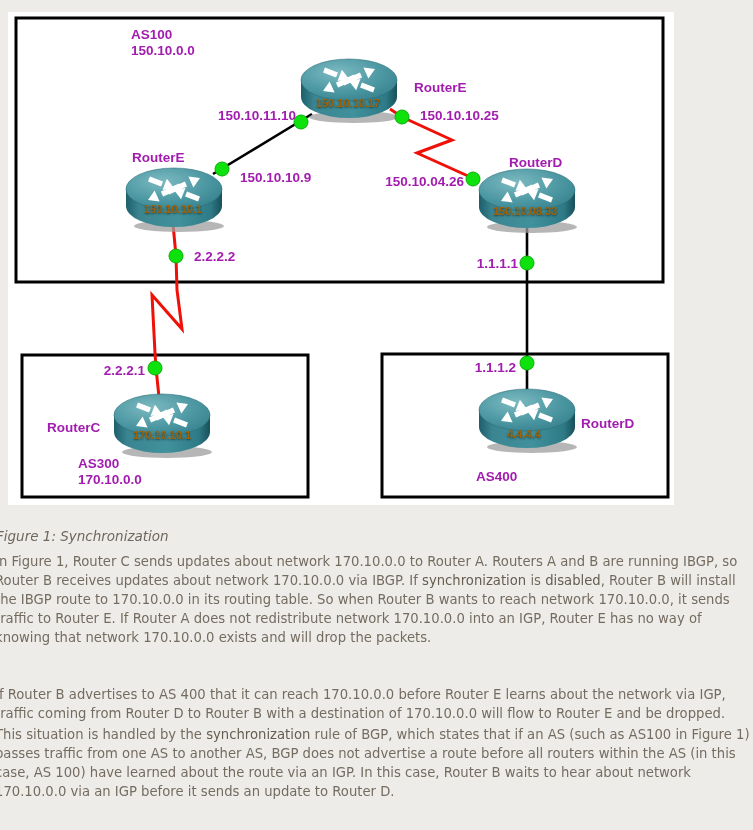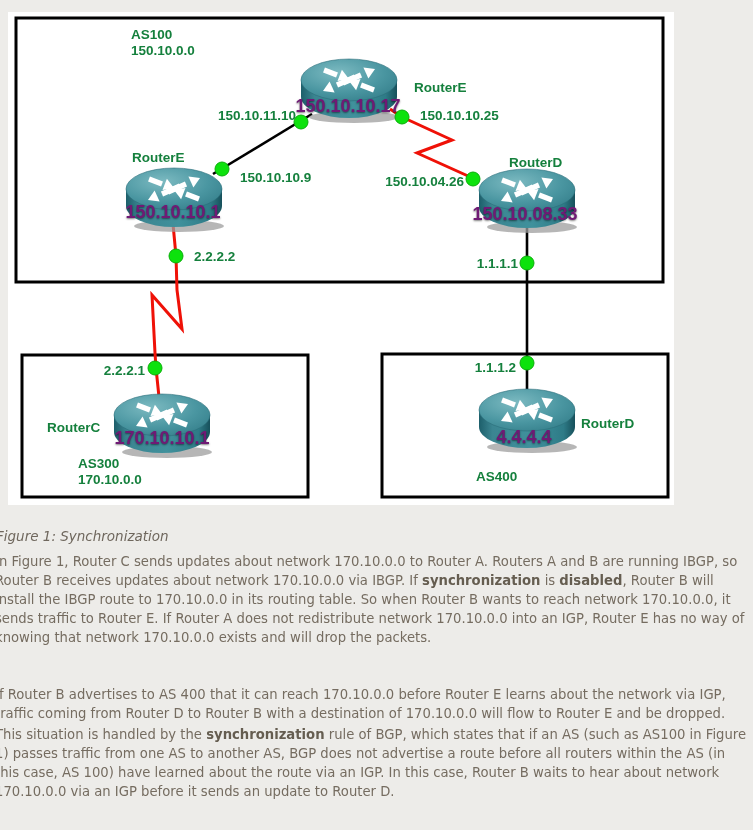--- a/index.html
+++ b/index.html
@@ -5,32 +5,32 @@
   html,body{margin:0;padding:0;background:#EDECE9;}
   .page{position:relative;width:753px;height:830px;overflow:hidden;
         background:#EDECE9;font-family:"Liberation Sans",sans-serif;}
   .panel{position:absolute;left:8px;top:12px;width:666px;height:493px;background:#ffffff;}
   svg.diagram{position:absolute;left:0;top:0;}
   .asbox{fill:none;stroke:#000;stroke-width:3px;}
   .ethlink{stroke:#000;stroke-width:2.6px;fill:none;}
   .seriallink{stroke:#EF1107;stroke-width:3px;fill:none;stroke-linejoin:miter;}
   .ifdot{fill:#0DE20D;stroke:#0AAE0A;stroke-width:1px;}
   .lbl{position:absolute;font-weight:bold;font-size:13.5px;line-height:1.1;
-       color:#15803d;white-space:nowrap;}
+       color:#a21caf;white-space:nowrap;}
   .lbl.ra{transform:translateX(-100%);}
-  .lbl.router-ip{color:#701a75;transform:translateX(-50%);
-       text-shadow:0 1px 2px rgba(0,0,0,0.5);font-size:18px;}
+  .lbl.router-ip{color:#a16207;transform:translateX(-50%);
+       text-shadow:0 1px 2px rgba(0,0,0,0.5);font-size:11px;}
   .caption{position:absolute;left:-4px;top:528px;font-family:"DejaVu Sans",sans-serif;
        font-style:italic;font-size:13.5px;color:#6F675D;white-space:nowrap;}
   .article{position:absolute;left:-5px;top:552px;width:757px;
        font-family:"DejaVu Sans",sans-serif;font-size:13.2px;line-height:19px;color:#756C60;}
   .article p{margin:0 0 38px 0;}
   .article p.p2{margin-bottom:2px;}
   .article p.p3{margin-bottom:0;}
-  .article b{font-weight:bold;color:#655D50;}
+  .article b{font-weight:normal;color:#655D50;}
 </style>
 </head>
 <body>
 
 <div class="page">
 
   <div class="panel"></div>
 
   <svg class="diagram" width="753" height="515" viewBox="0 0 753 515">
     <defs>

